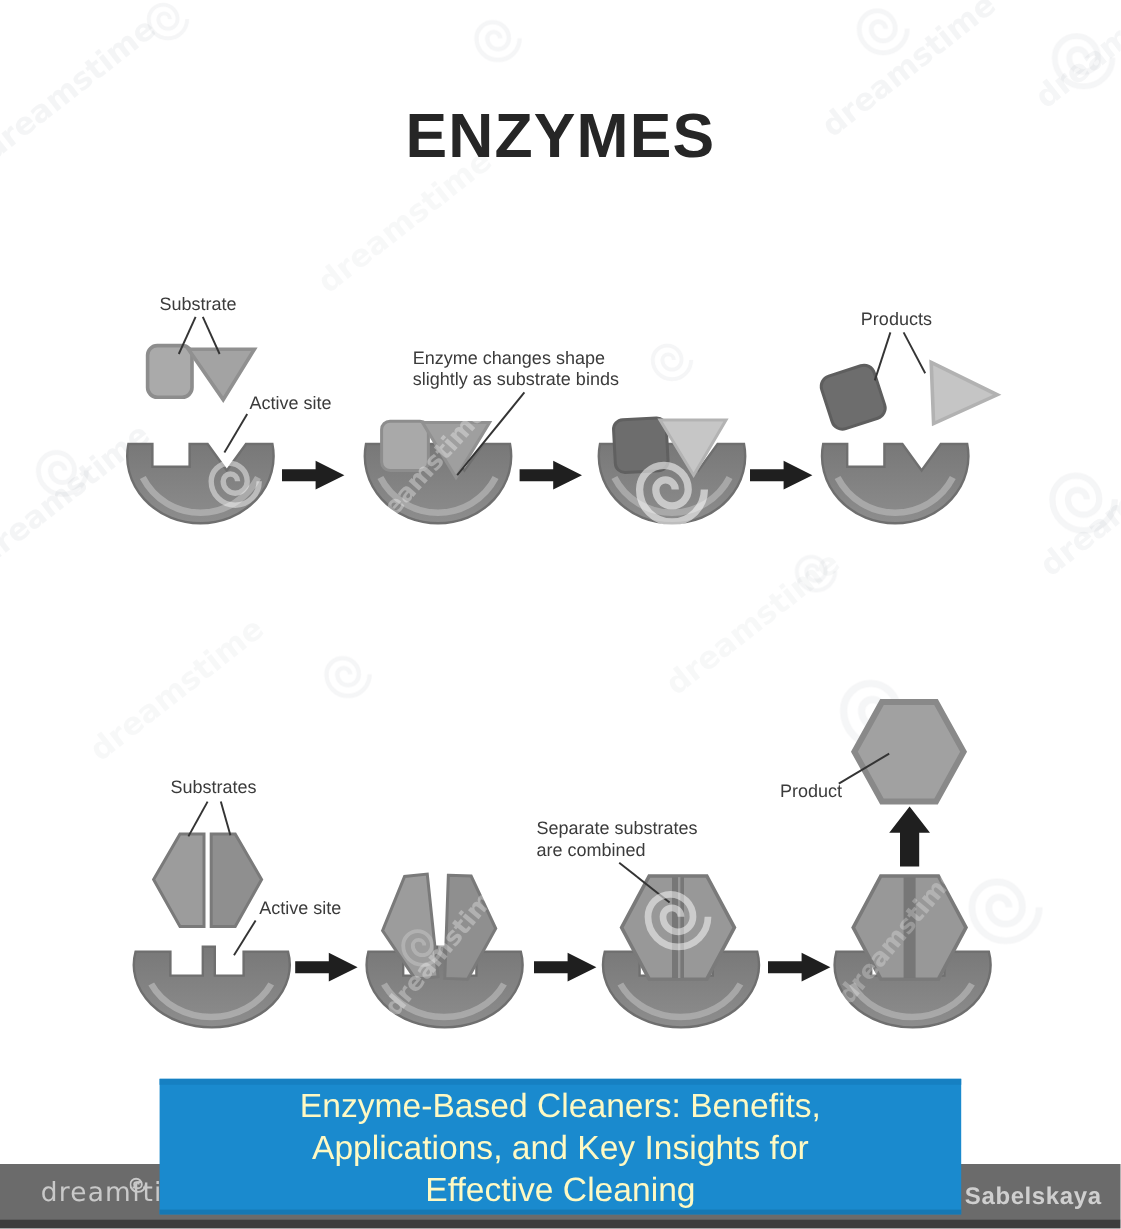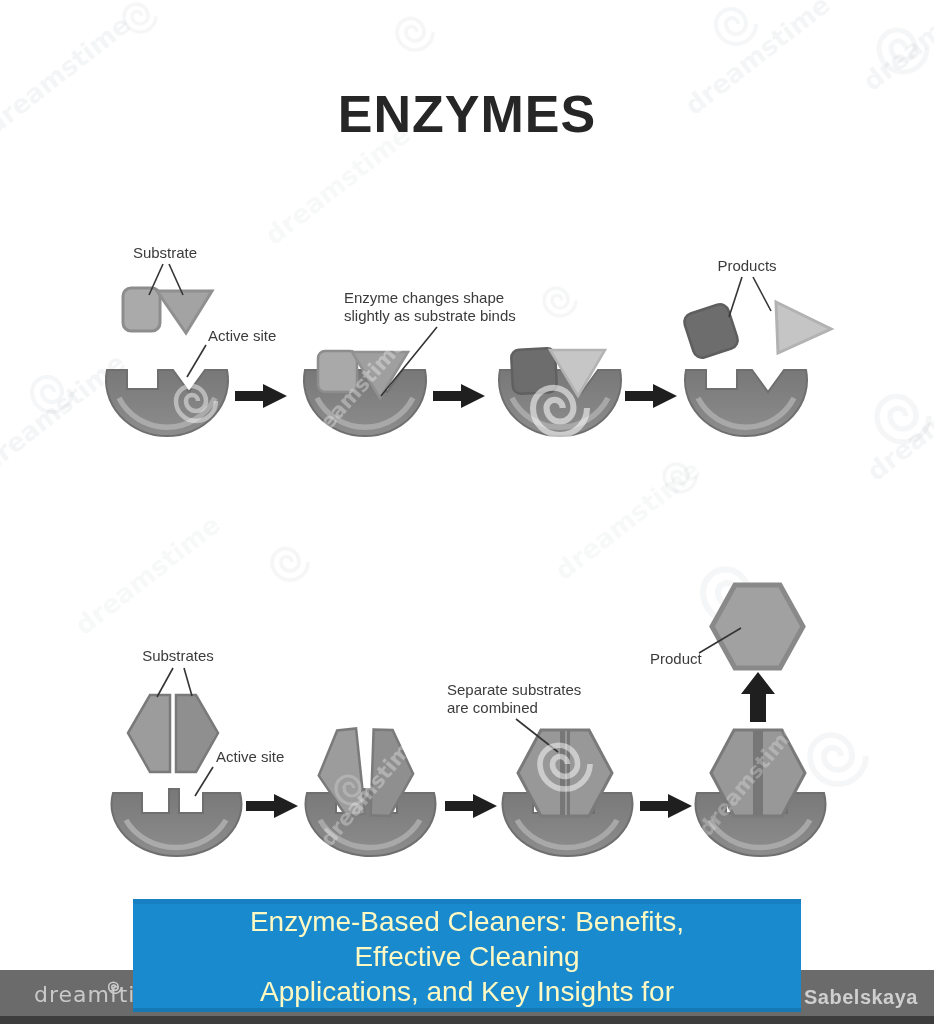--- a/index.html
+++ b/index.html
@@ -194,17 +194,17 @@
   <div class="footer-bar"></div>
   <div class="bottom-strip"></div>
   <div class="brand">dreamſtime.</div>
   <svg class="brand-spiral" width="14" height="14" viewBox="-22 -22 44 44">
     <use href="#spiral" stroke="#c9c9c9" stroke-width="5" fill="none"></use>
   </svg>
   <div class="credit">59 © Sabelskaya</div>
 
   <div class="banner">
     <div>Enzyme-Based Cleaners: Benefits,</div>
+    <div>Applications, and Key Insights for</div>
     <div>Effective Cleaning</div>
-    <div>Applications, and Key Insights for</div>
   </div>
 
 </div>
 
 </body></html>

